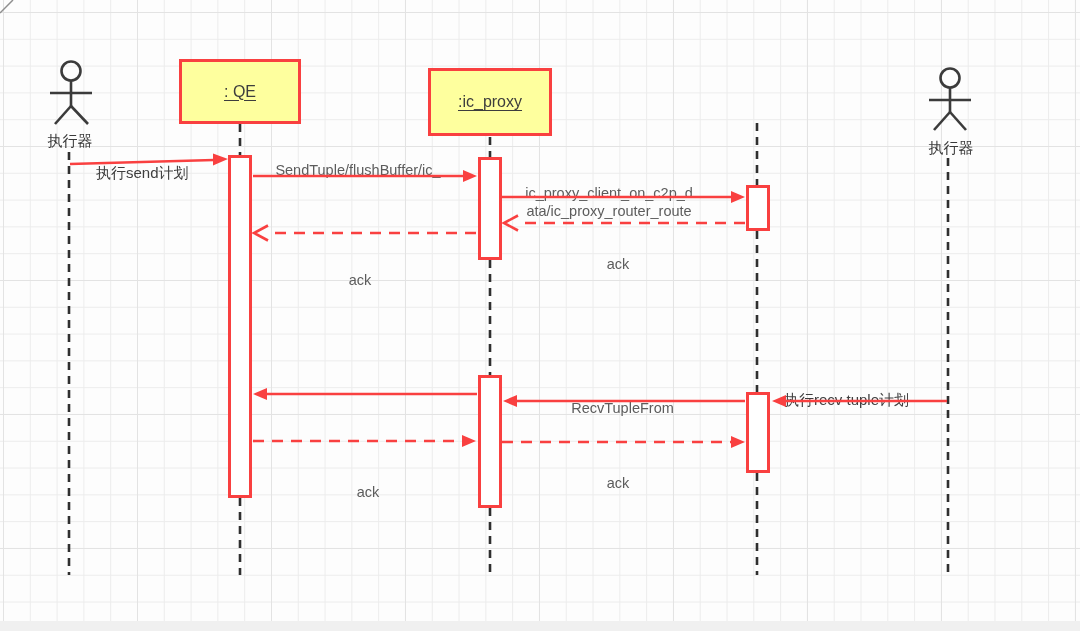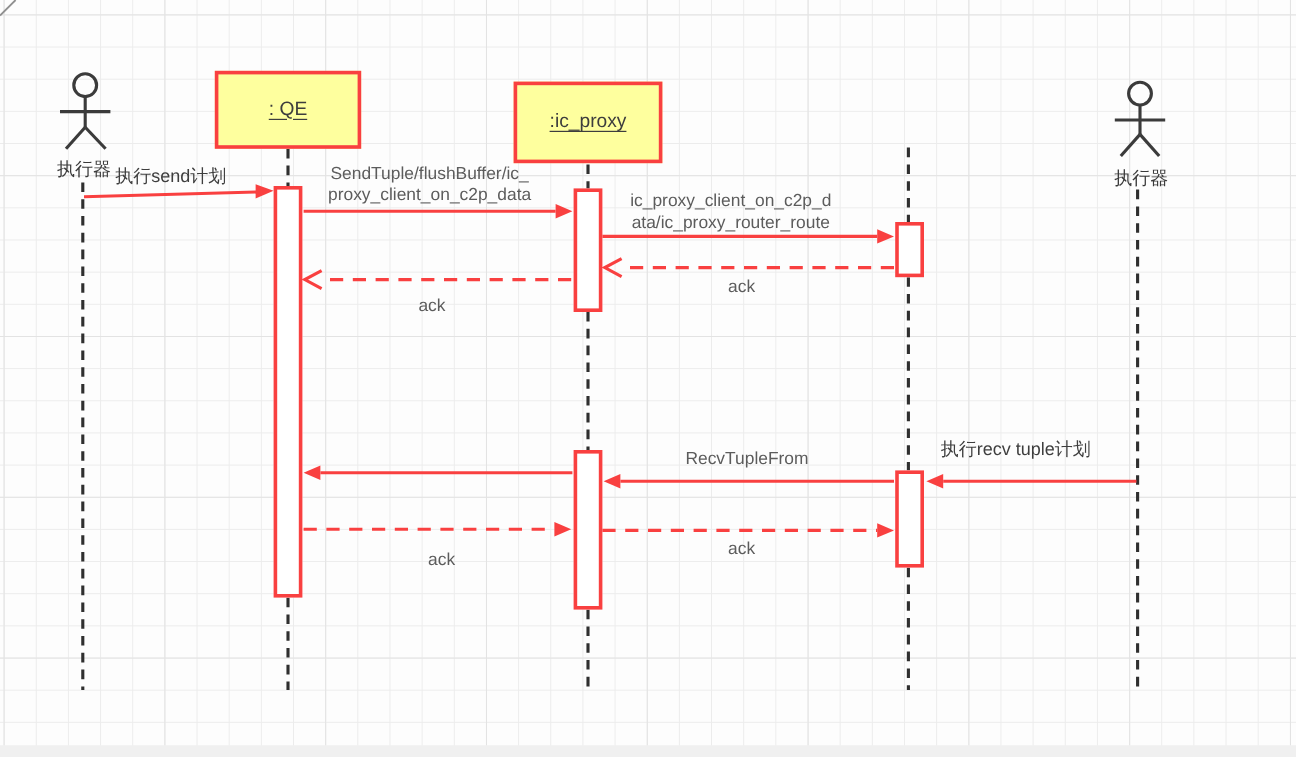--- a/index.html
+++ b/index.html
@@ -26,21 +26,21 @@
   .obj-box span{
     color:#3d3d3d;font-size:16px;text-decoration:underline;
     text-underline-offset:3px;white-space:nowrap;
   }
   .act-bar{
     position:absolute;box-sizing:border-box;
     background:#ffffff;border:3px solid #f94040;
   }
   .msg-label{
     position:absolute;text-align:center;color:#5c5c5c;font-size:14.5px;
-    line-height:18px;white-space:nowrap;
+    line-height:18px;white-space:nowrap;margin-top:25px;
   }
   .msg-label.cjk{color:#3e3e3e;font-size:15px;text-align:left;}
   .actor-label{
     position:absolute;color:#3a3a3a;font-size:15px;text-align:center;white-space:nowrap;font-family:Liberation Serif, serif;
   }
 </style>
 </head>
 <body>
 
 <div class="stage">
@@ -92,21 +92,20 @@
   <div class="act-bar" style="left:746px;top:185px;width:24px;height:46px"></div>
   <div class="act-bar" style="left:746px;top:392px;width:24px;height:81px"></div>
 
   <div class="actor-label" style="left:45px;top:132px;width:50px">执行器</div>
   <div class="actor-label" style="left:926px;top:139px;width:50px">执行器</div>
 
   <div class="msg-label cjk" style="left:96px;top:139px">执行send计划</div>
 
   <div class="msg-label" style="left:256px;top:136px;width:204px">
     <div>SendTuple/flushBuffer/ic_</div>
-    <div>proxy_client_on_c2p_data</div>
   </div>
 
   <div class="msg-label" style="left:506px;top:159px;width:206px">
     <div>ic_proxy_client_on_c2p_d</div>
     <div>ata/ic_proxy_router_route</div>
   </div>
 
   <div class="msg-label" style="left:588px;top:230px;width:60px">ack</div>
   <div class="msg-label" style="left:330px;top:246px;width:60px">ack</div>
 

